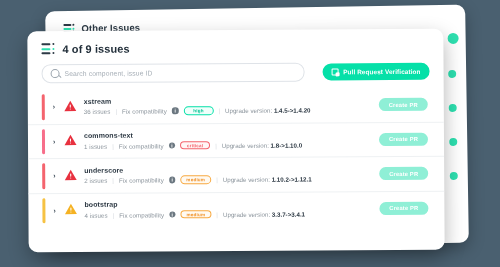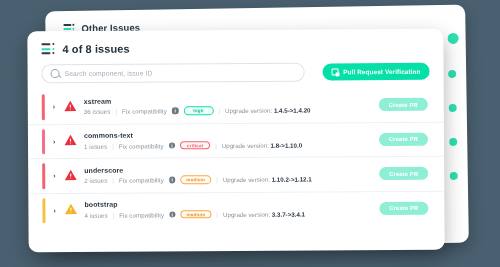--- a/index.html
+++ b/index.html
@@ -368,21 +368,21 @@
 
     <div class="front-header">
       <span class="list-icon">
         <i></i>
           <i></i>
           <i></i>
           <b></b>
           <b></b>
           <b></b>
       </span>
-      <span class="front-title">4 of 8 issues</span>
+      <span class="front-title">4 of 9 issues</span>
     </div>
 
     <div class="search-row">
       <div class="search-box">
         <span class="search-icon"></span>
         <span class="search-placeholder">Search component, issue ID</span>
       </div>
       <div class="pr-button">
         <span class="pr-icon"></span>
         <span class="pr-label">Pull Request Verification</span>

